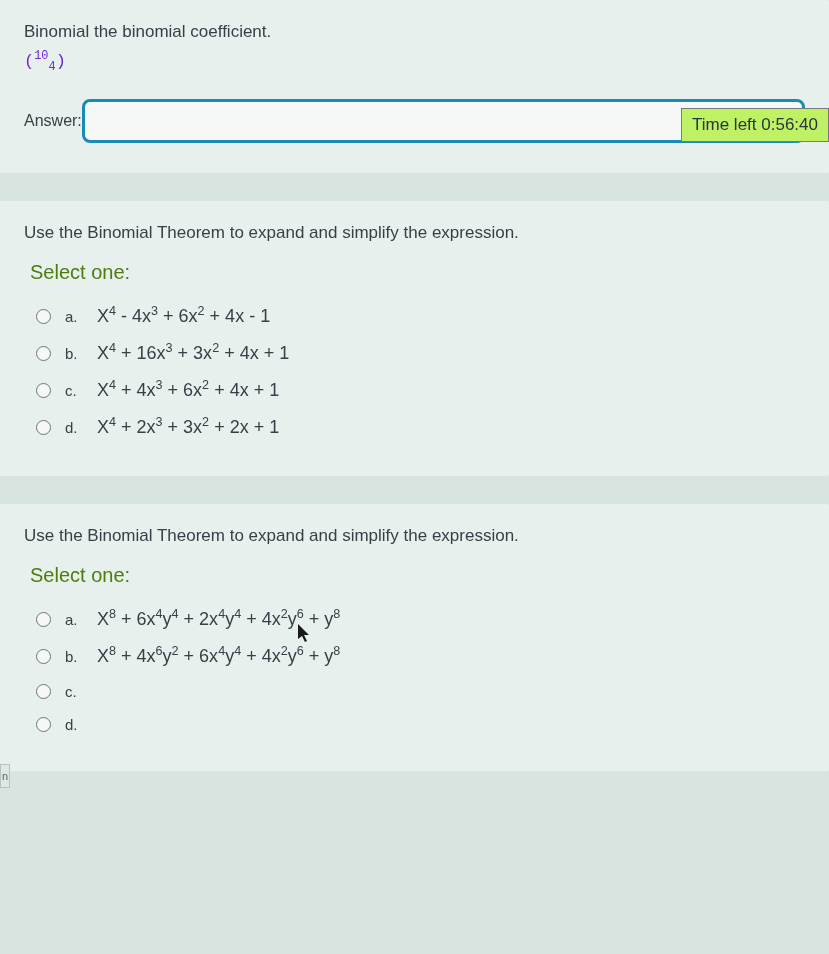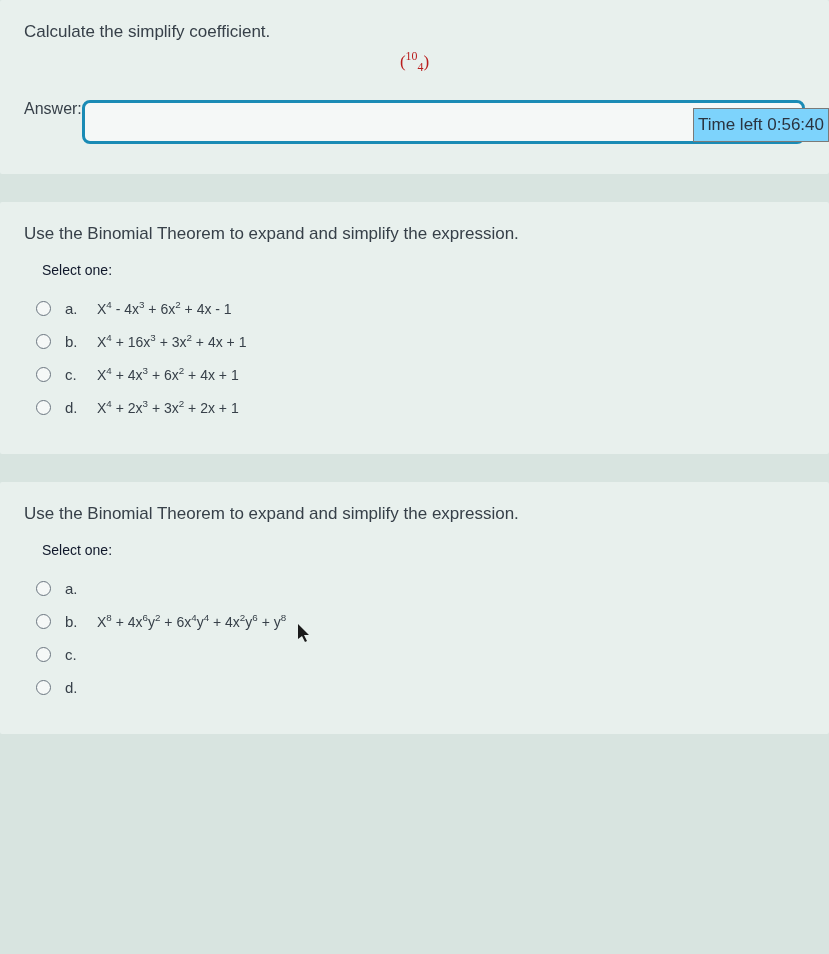--- a/index.html
+++ b/index.html
@@ -16,48 +16,48 @@
     margin-bottom: 28px;
     border-radius: 2px;
   }
   .q-text {
     font-size: 17px;
     color: #374049;
     margin-bottom: 10px;
   }
   .q-expr {
     font-size: 17px;
-    color: #b91c1c;
+    color: #6d28d9;
     margin-bottom: 20px;
-    font-family: Liberation Serif, serif;
-    text-align: center;
+    font-family: Liberation Mono, monospace;
   }
   .answer-row {
     display: flex;
+    align-items: center;
     gap: 0;
     margin-top: 28px;
   }
   .answer-label {
     font-size: 16px;
     color: #374049;
   }
   .answer-input {
     flex: 1;
     height: 44px;
     border: 3px solid #1a8bb5;
     border-radius: 8px;
     background: #f5f8f7;
     padding: 0 10px;
     font-size: 16px;
     outline: none;
   }
   .select-label {
-    font-size: 14px;
-    color: #0f172a;
-    margin: 18px 0 14px 18px;
+    font-size: 20px;
+    color: #4d7c0f;
+    margin: 18px 0 14px 6px;
   }
   .option-row {
     display: flex;
     align-items: center;
     gap: 14px;
     padding: 8px 0 8px 12px;
   }
   .radio {
     width: 15px;
     height: 15px;
@@ -65,33 +65,33 @@
     border-radius: 50%;
     flex-shrink: 0;
     background: #f5f8f7;
   }
   .opt-letter {
     font-size: 15px;
     color: #374049;
     min-width: 18px;
   }
   .opt-expr {
-    font-size: 14px;
+    font-size: 18px;
     color: #374049;
     font-family: Arial, sans-serif;
   }
   sup { font-size: 0.7em; vertical-align: super; line-height: 0; }
   sub { font-size: 0.7em; vertical-align: sub; line-height: 0; }
   .timer-box {
     position: absolute;
     right: 0;
     top: 108px;
-    background: #7dd3fc;
+    background: #bef264;
     border: 1px solid #7a7a78;
-    padding: 6px 4px;
+    padding: 6px 10px;
     font-size: 17px;
     color: #2a3440;
   }
   .cursor-icon {
     position: absolute;
     left: 298px;
     top: 624px;
     pointer-events: none;
   }
   .side-tab {
@@ -108,21 +108,21 @@
     align-items: center;
     justify-content: center;
   }
 </style>
 </head>
 <body>
 
 <div class="timer-box">Time left 0:56:40</div>
 
 <div class="question-block">
-  <div class="q-text">Calculate the simplify coefficient.</div>
+  <div class="q-text">Binomial the binomial coefficient.</div>
   <div class="q-expr">(<sup>10</sup><sub>4</sub>)</div>
   <div class="answer-row">
     <span class="answer-label">Answer:</span>
     <input class="answer-input" type="text" value="" style="">
   </div>
 </div>
 
 <div class="question-block">
   <div class="q-text">Use the Binomial Theorem to expand and simplify the expression.</div>
   <div class="select-label">Select one:</div>
@@ -147,20 +147,21 @@
     <span class="opt-expr">X<sup>4</sup> + 2x<sup>3</sup> + 3x<sup>2</sup> + 2x + 1</span>
   </div>
 </div>
 
 <div class="question-block">
   <div class="q-text">Use the Binomial Theorem to expand and simplify the expression.</div>
   <div class="select-label">Select one:</div>
   <div class="option-row">
     <span class="radio"></span>
     <span class="opt-letter">a.</span>
+    <span class="opt-expr">X<sup>8</sup> + 6x<sup>4</sup>y<sup>4</sup> + 2x<sup>4</sup>y<sup>4</sup> + 4x<sup>2</sup>y<sup>6</sup> + y<sup>8</sup></span>
   </div>
   <div class="option-row">
     <span class="radio"></span>
     <span class="opt-letter">b.</span>
     <span class="opt-expr">X<sup>8</sup> + 4x<sup>6</sup>y<sup>2</sup> + 6x<sup>4</sup>y<sup>4</sup> + 4x<sup>2</sup>y<sup>6</sup> + y<sup>8</sup></span>
   </div>
   <div class="option-row">
     <span class="radio"></span>
     <span class="opt-letter">c.</span>
   </div>

